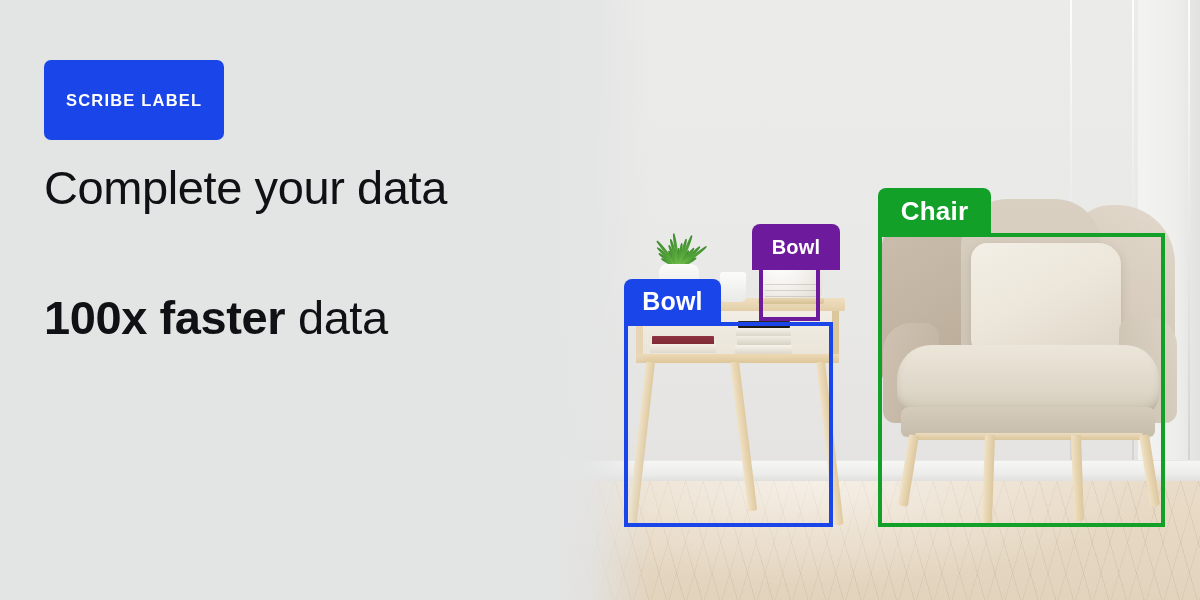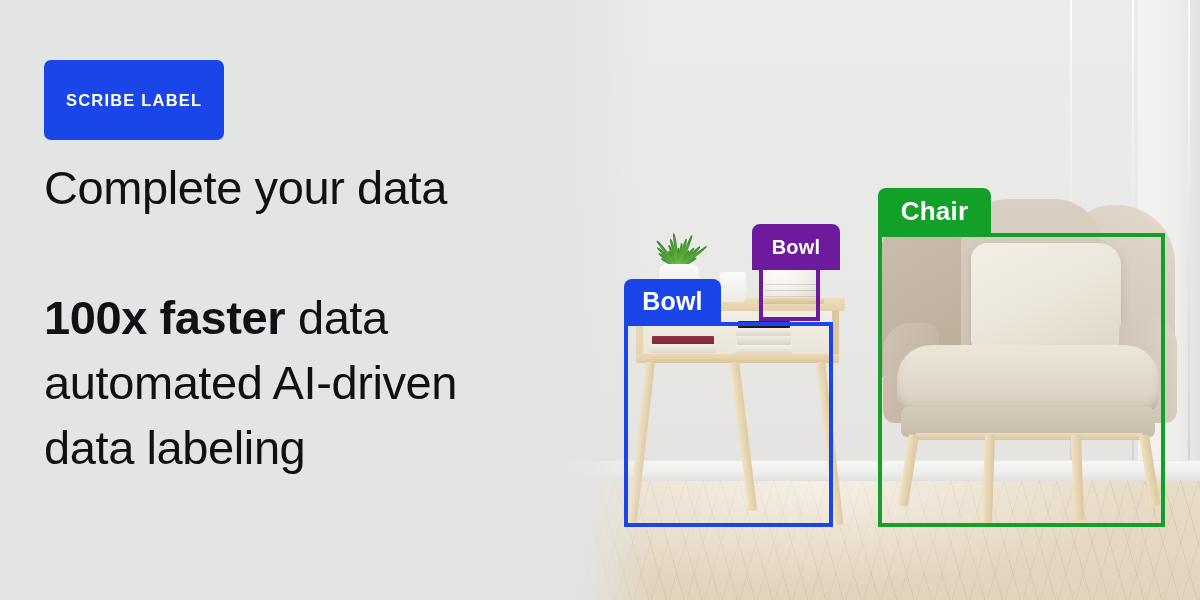--- a/index.html
+++ b/index.html
@@ -377,16 +377,15 @@
   </div>
 
   <div id="pill" style="background: rgb(26, 69, 232); color: rgb(255, 255, 255);">
     <span>SCRIBE LABEL</span>
   </div>
 
   <h1 id="headline" style="color: rgb(16, 17, 20);">
     <span>Complete your data</span><br>
     <br>
     <b>100x faster</b><span> data</span><br>
-    <span>automated AI-driven</span><br>
-    <span>data labeling</span>
+    <br>
   </h1>
 </div>
 
 </body></html>

